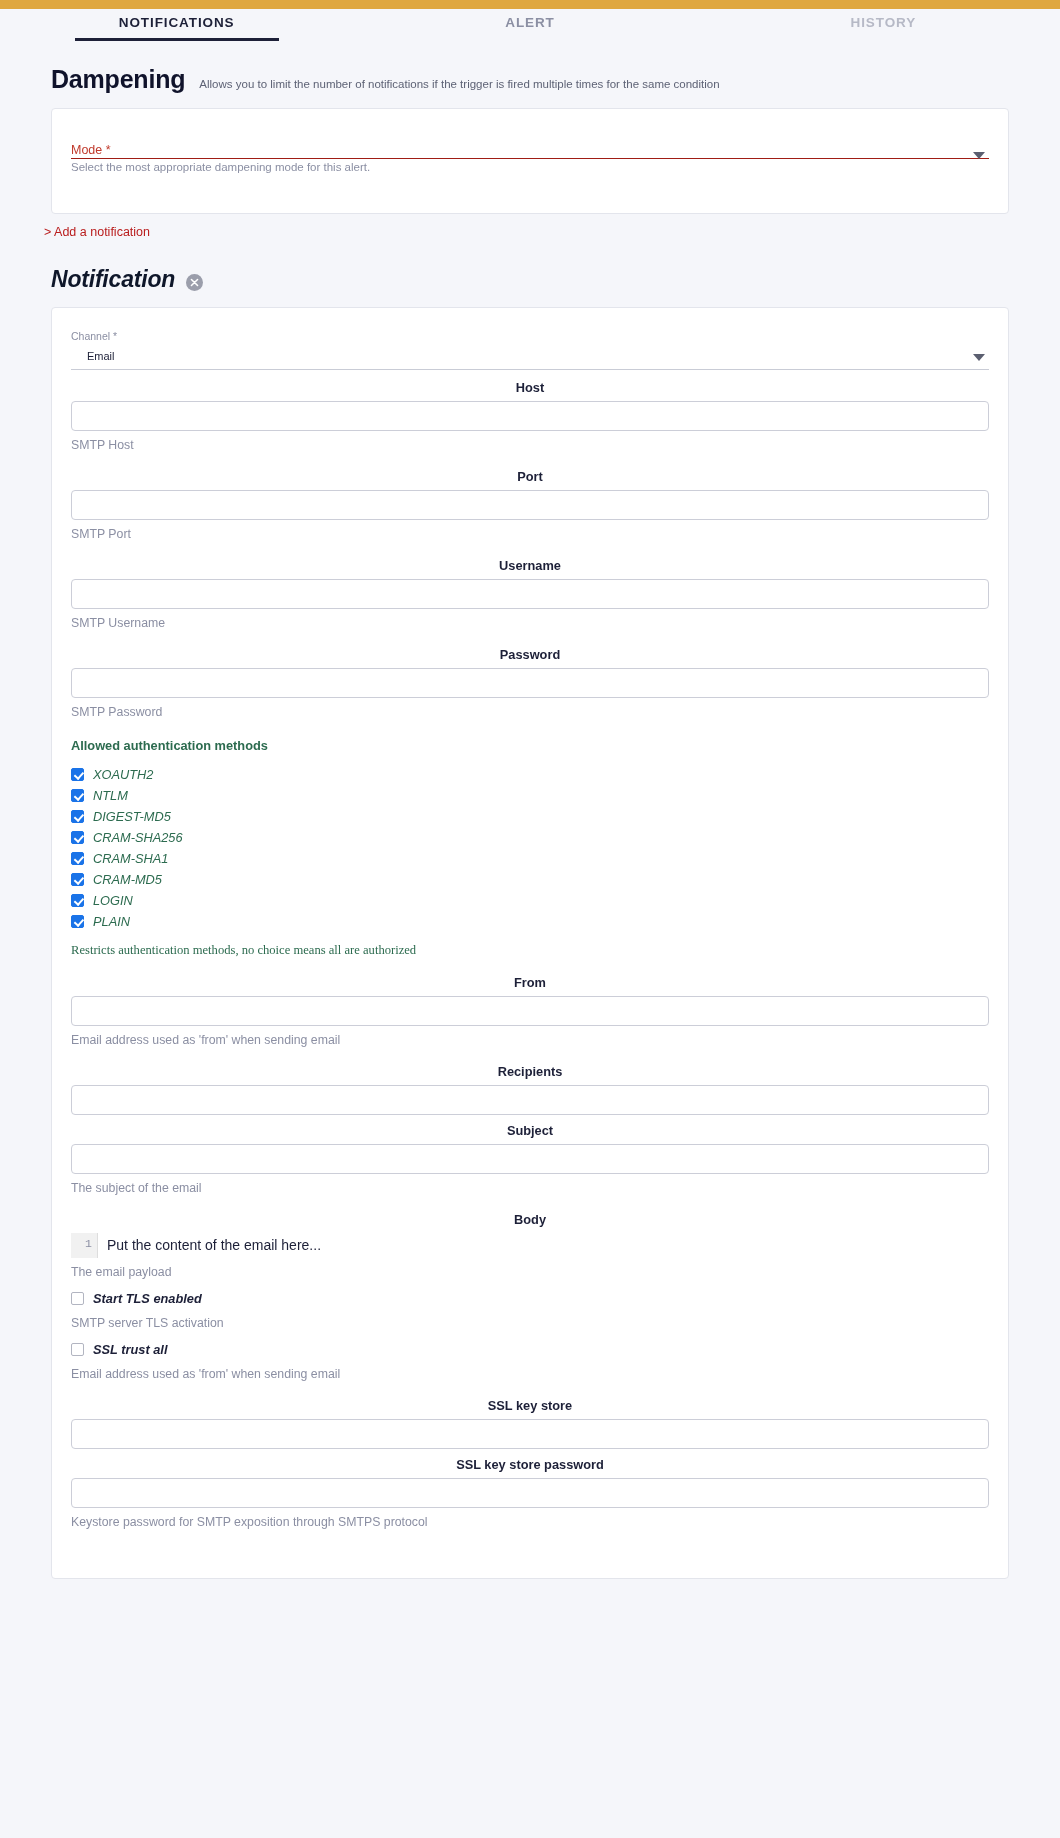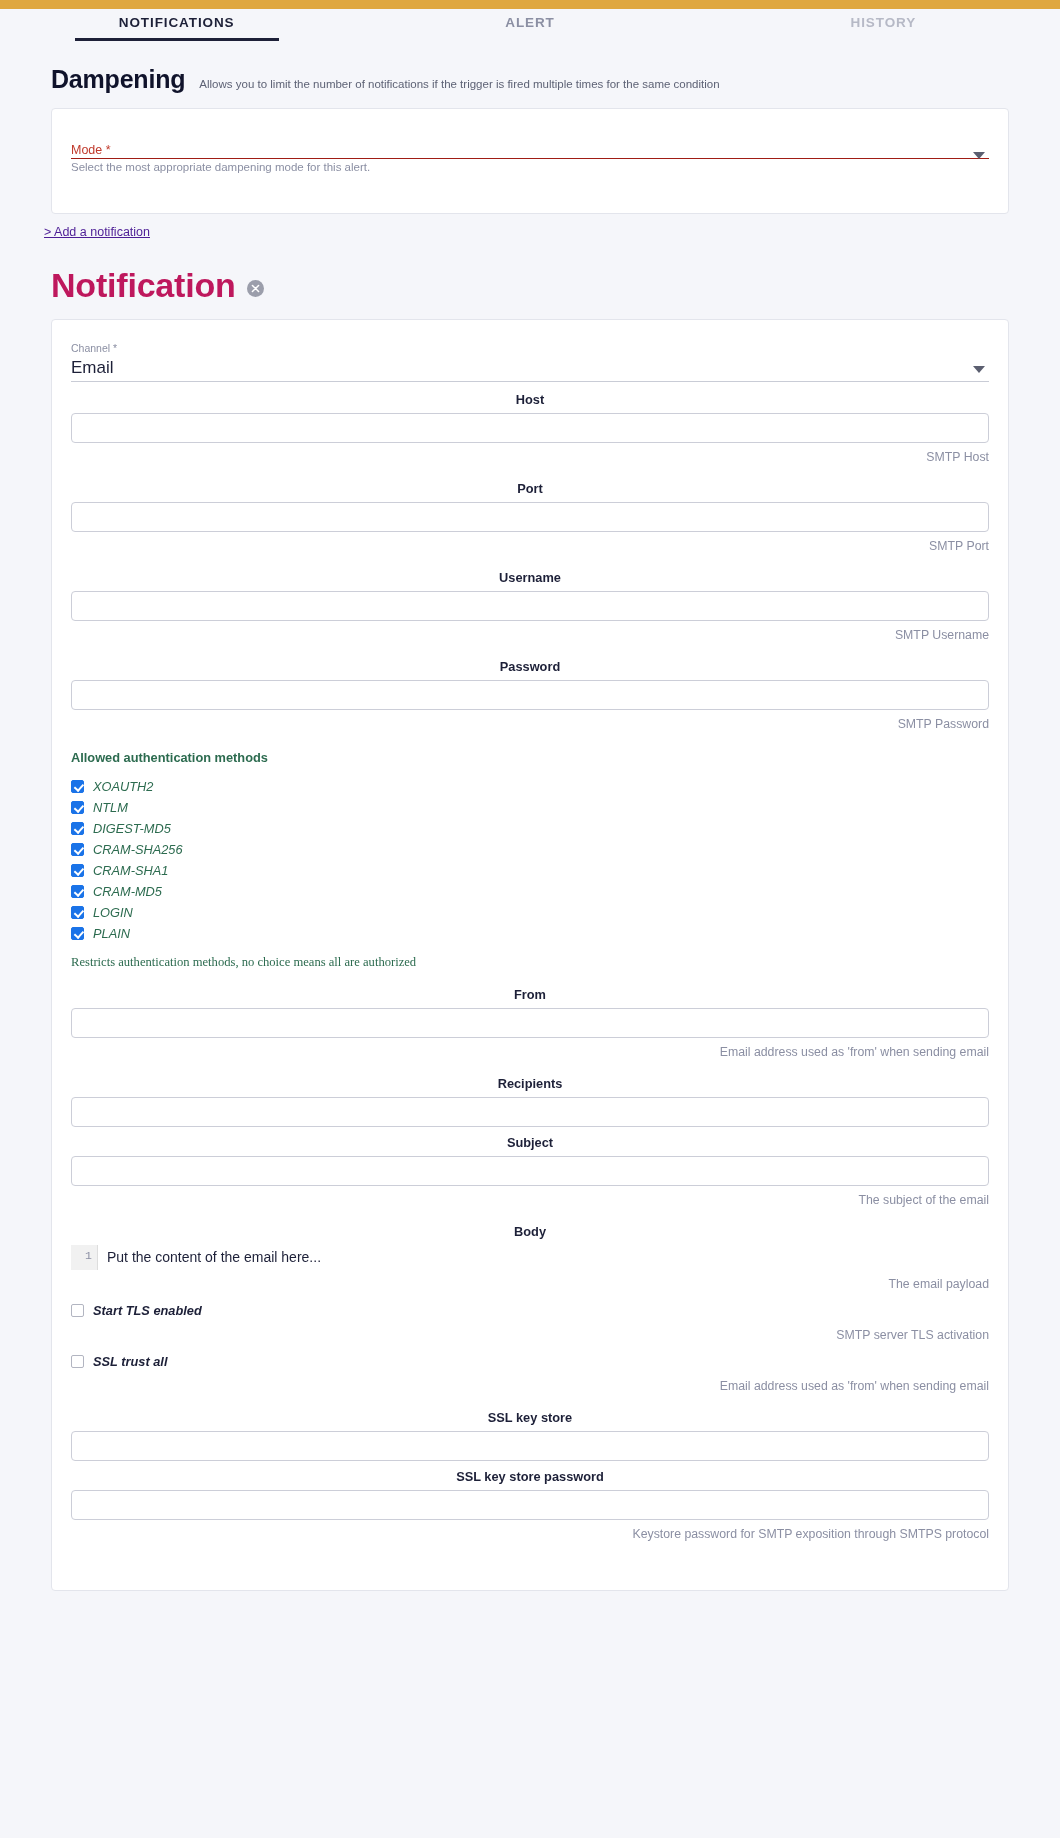--- a/index.html
+++ b/index.html
@@ -64,52 +64,52 @@
   }
   .card.dampening { padding: 34px 19px 38px 19px; }
   .card.notification { padding: 22px 19px 40px 19px; }
 
   
   .msel { position: relative; padding-bottom: 2px; }
   .msel .mlabel { font-size: 12.5px; line-height: 1.2; display: block; }
   .msel.error .mlabel { color: #c0392b; }
   .msel.ok .mlabel { color: #8b8fa3; font-size: 10.5px; }
   .msel .mvalue {
-    font-size: 17px; color: #1d2038;
+    font-size: 11px; color: #1d2038;
     height: 26px; line-height: 26px;
     display: block;
+    margin-left: 16px;
   }
   .msel .mline { height: 1px; background: #c9ccd6; }
   .msel.error .mline { height: 1.4px; background: #a01d15; }
   .msel .caret {
     position: absolute; right: 4px; bottom: 11px;
     width: 0; height: 0;
     border-left: 6px solid transparent;
     border-right: 6px solid transparent;
     border-top: 7px solid #5b5f70;
   }
   .msel.error .caret { bottom: 16px; }
   .msel .mhelp { font-size: 11.5px; color: #8b8fa3; padding-top: 2px; }
 
   
   .add-link {
     display: inline-block;
     margin: 11px 0 0 44px;
     font-size: 12.5px;
-    color: #4c1d95;
+    color: #b91c1c;
     cursor: pointer;
-    text-decoration: underline;
   }
 
   
   .notif-head {
     display: flex; align-items: center; gap: 11px;
     padding: 26px 0 0 51px;
   }
-  .notif-title { font-size: 34px; font-weight: 700; color: #be185d; letter-spacing: -0.2px; }
+  .notif-title { font-size: 23px; font-weight: 700; color: #0f172a; letter-spacing: -0.2px; font-style: italic; }
   .close-badge {
     width: 17px; height: 17px; border-radius: 50%;
     background: #9b9eab;
     display: inline-flex; align-items: center; justify-content: center;
     cursor: pointer;
     position: relative; top: 3px;
   }
   .close-badge svg { display: block; }
 
   
@@ -123,21 +123,21 @@
     border: 1px solid #ccced8;
     border-radius: 4px;
     background: #fff;
     font-family: "Liberation Sans", sans-serif;
     font-size: 13px;
     color: #1d2038;
     padding: 0 8px;
     outline: none;
     display: block;
   }
-  .fhelp { font-size: 12.3px; color: #8b8fa3; padding: 7px 0 9px 0; text-align: right; }
+  .fhelp { font-size: 12.3px; color: #8b8fa3; padding: 7px 0 9px 0; }
 
   
   .group-title {
     font-size: 12.8px; font-weight: 700; color: #2c6b4f;
     padding: 10px 0 11px 0;
   }
   .cbrow { display: flex; align-items: center; gap: 9px; padding: 3px 0; cursor: pointer; font-style: italic; }
   .cbox {
     width: 13px; height: 13px;
     border: 1px solid #b2b5c1;

